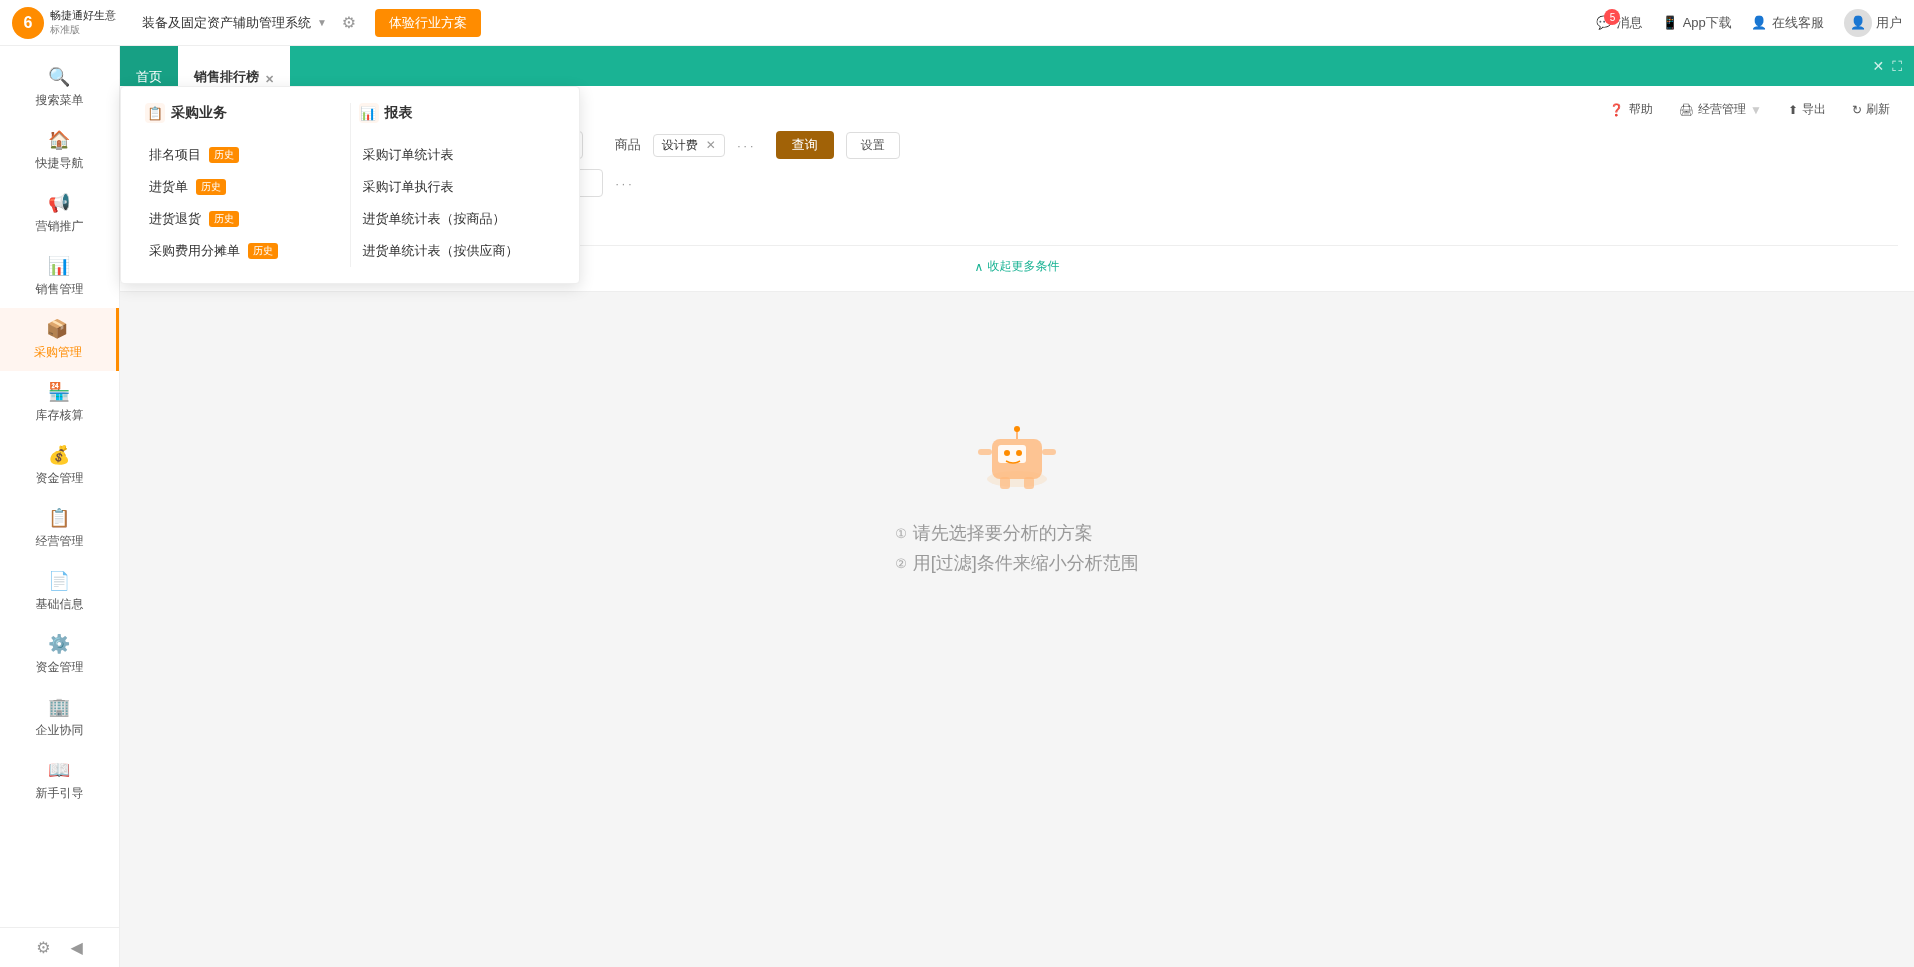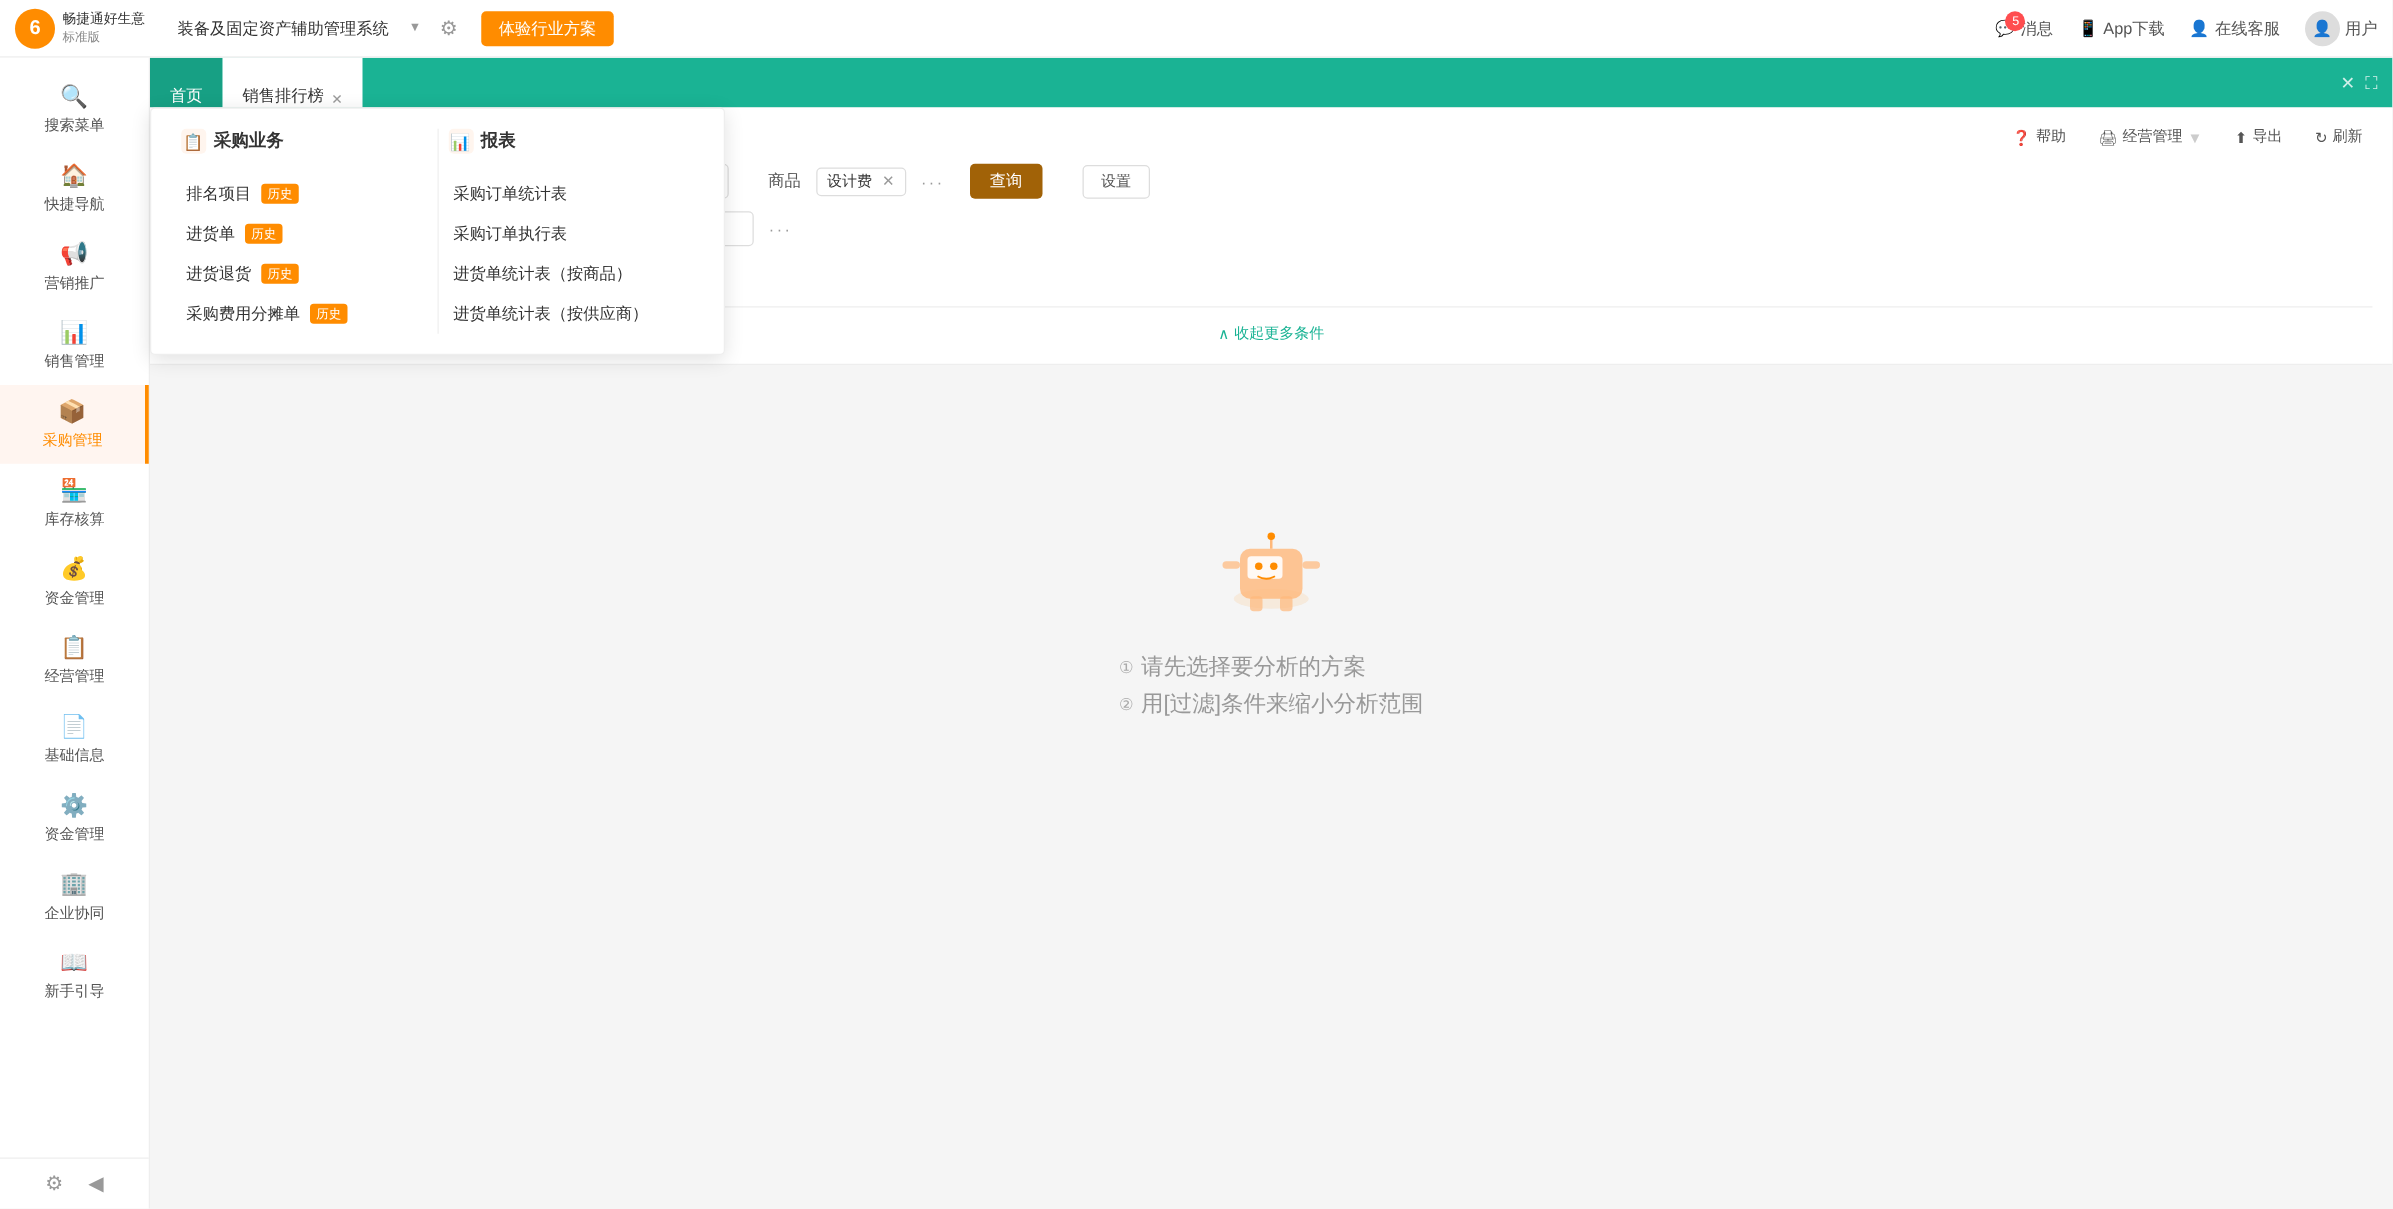--- a/index.html
+++ b/index.html
@@ -26,21 +26,21 @@
       width: 32px; height: 32px;
       background: #ff8c00;
       border-radius: 50%;
       display: flex; align-items: center; justify-content: center;
       color: #fff; font-size: 16px; font-weight: bold;
     }
     .logo-text { font-size: 11px; color: #333; line-height: 1.3; }
     .logo-badge { font-size: 10px; color: #888; }
 
     .system-name {
-      display: flex; align-items: center; gap: 16px;
+      display: flex; align-items: center; gap: 6px;
       font-size: 13px; color: #333; margin-left: 10px;
       cursor: pointer;
     }
     .system-name .arrow { color: #999; font-size: 10px; }
 
     .settings-icon {
       width: 28px; height: 28px;
       display: flex; align-items: center; justify-content: center;
       color: #999; font-size: 16px; margin-left: 8px; cursor: pointer;
     }
@@ -146,21 +146,21 @@
       height: 40px;
       display: flex;
       align-items: flex-end;
       padding: 0 16px;
       cursor: pointer;
       color: rgba(255,255,255,0.85);
       font-size: 13px;
       gap: 6px;
     }
     .tab-item.home { background: rgba(0,0,0,0.1); color: #fff; }
-    .tab-item.active { background: #fff; color: #333; }
+    .tab-item.active { background: #fff; color: #333; font-weight: bold; }
     .tab-close { font-size: 11px; color: #999; cursor: pointer; }
     .tab-bar-actions {
       margin-left: auto;
       display: flex;
       align-items: center;
       gap: 8px;
       padding-right: 12px;
     }
     .tab-bar-icon { color: rgba(255,255,255,0.8); font-size: 14px; cursor: pointer; }
 
@@ -502,21 +502,21 @@
           </div>
 
           <span style="color:#555;white-space:nowrap;margin-left:20px;">商品</span>
           <div class="filter-tag">
             <span>设计费</span>
             <span class="close">✕</span>
           </div>
           <span class="more-dots">···</span>
 
           <button class="query-btn" style="margin-left:8px;">查询</button>
-          <button class="settings-btn" style="margin-left:20px;">设置</button>
+          <button class="settings-btn" style="margin-left:0;">设置</button>
         </div>
 
         <div class="filter-row">
           <span style="color:#555;white-space:nowrap;">排名项目</span>
           <div class="select-with-arrow" style="min-width:160px;">
             <span>金额</span>
             <span class="select-arrow">▼</span>
           </div>
 
           <span style="color:#555;white-space:nowrap;margin-left:20px;">业务员</span>

